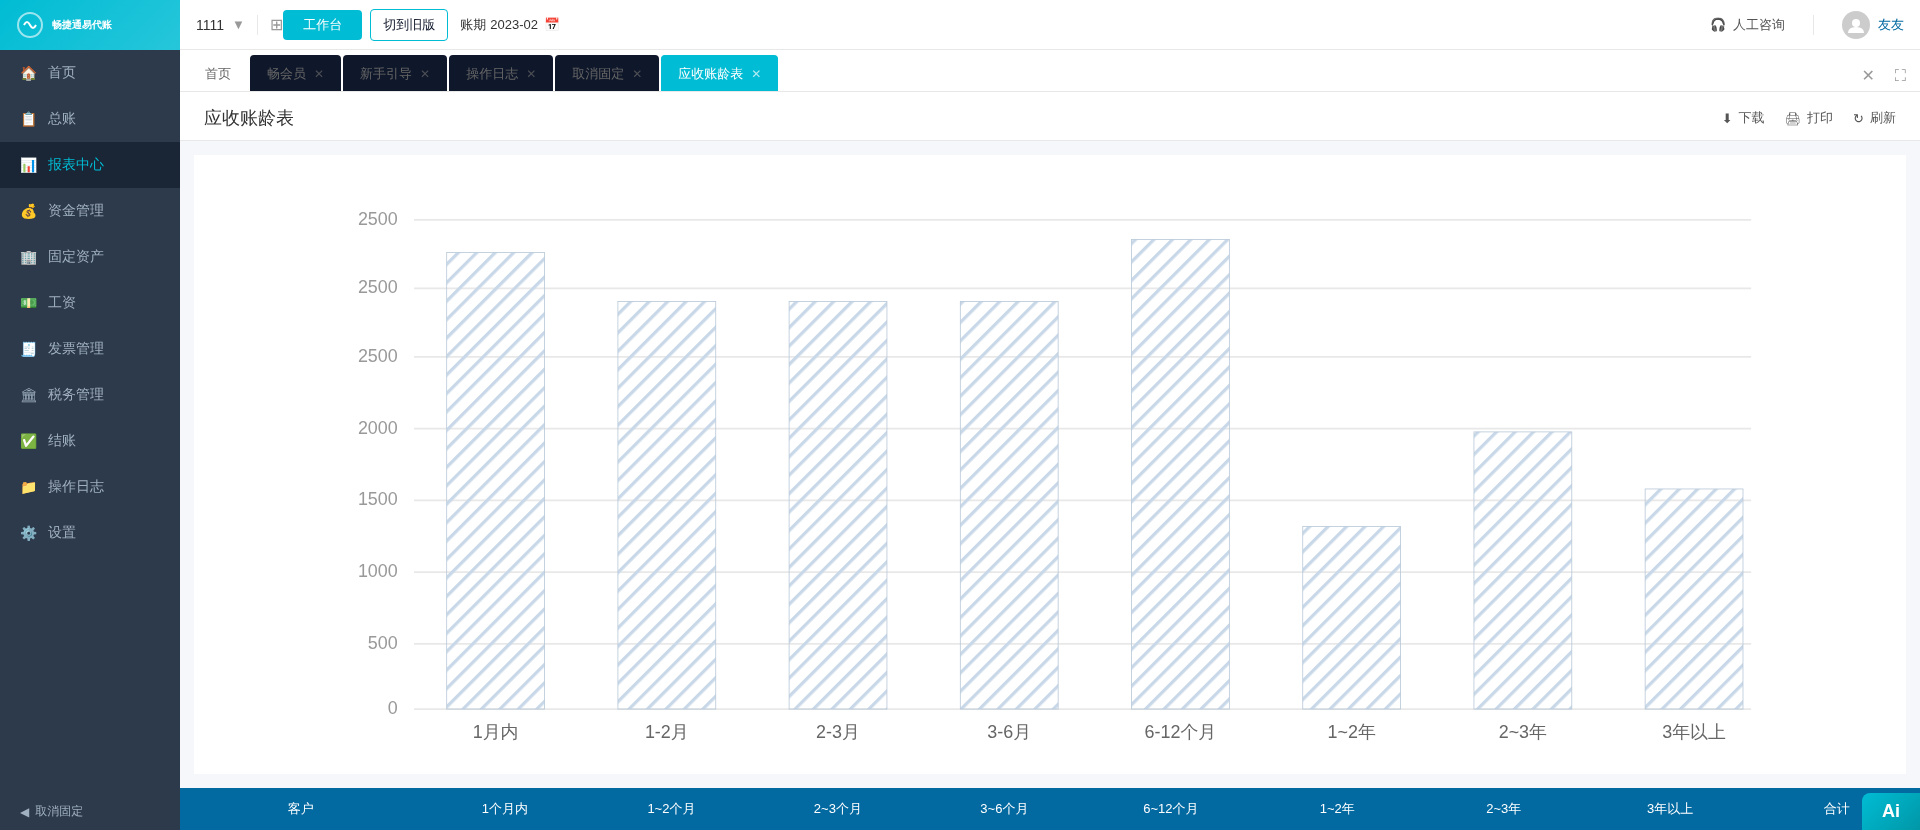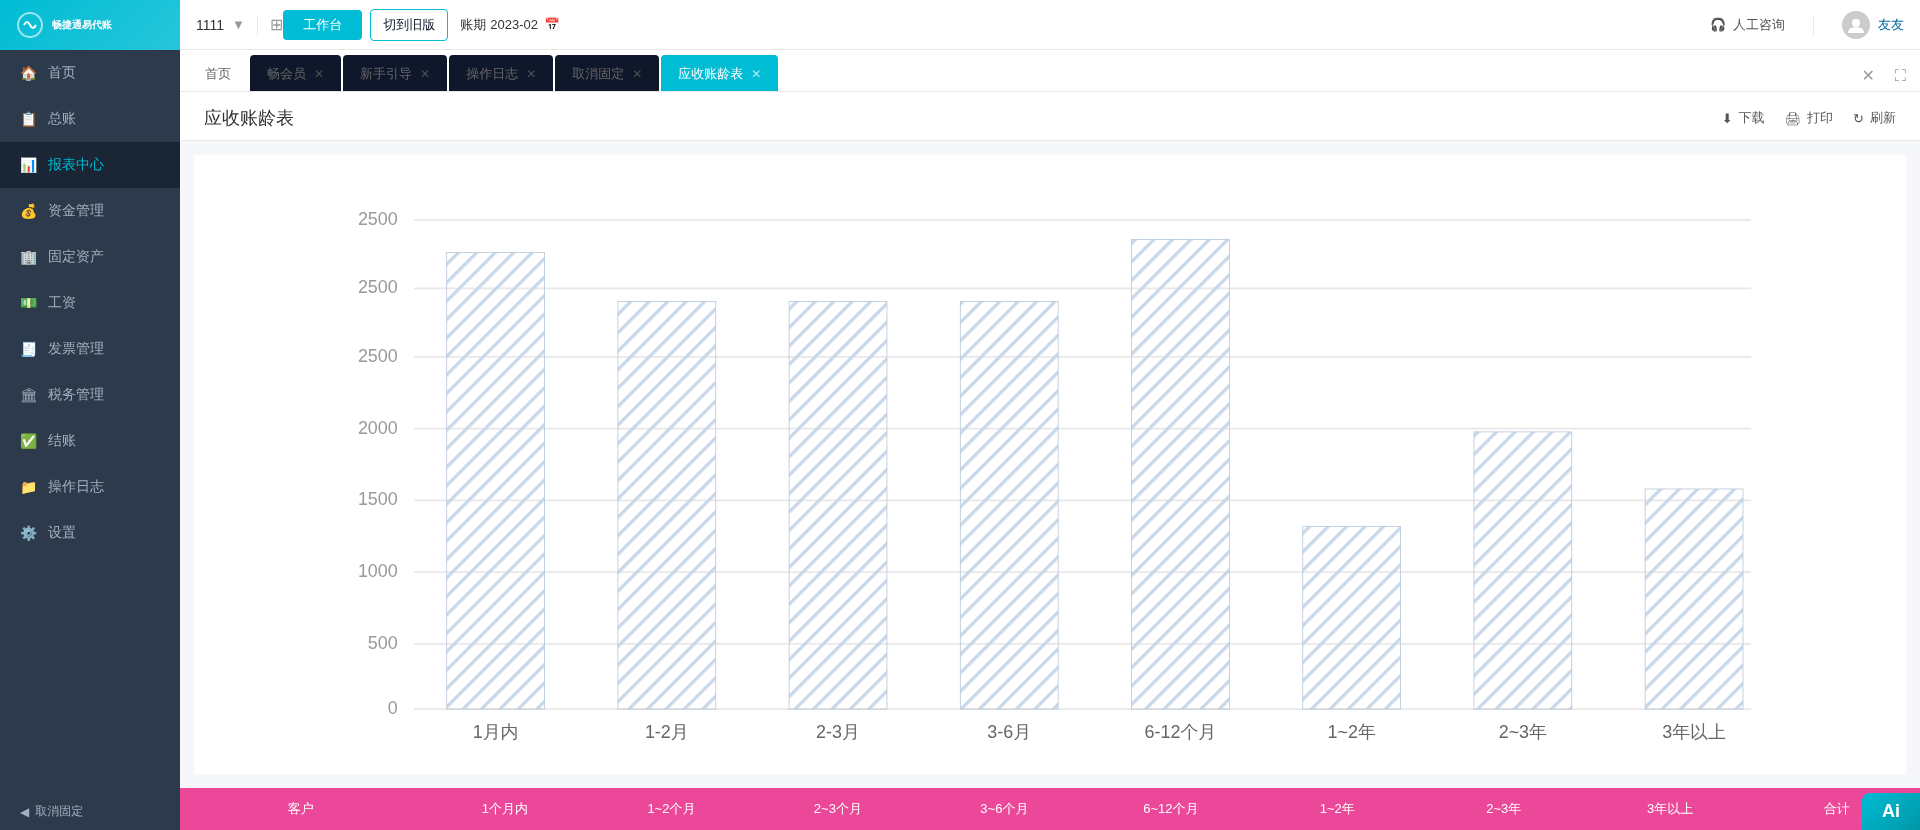--- a/index.html
+++ b/index.html
@@ -290,21 +290,21 @@
       position: relative;
     }
     .chart-svg {
       width: 100%;
       height: 100%;
     }
 
     
     .table-header {
       height: 42px;
-      background: #ec4899;
+      background: #0369a1;
       display: flex;
       align-items: center;
       flex-shrink: 0;
     }
     .table-col {
       flex: 1;
       text-align: center;
       color: #fff;
       font-size: 13px;
       padding: 0 8px;

